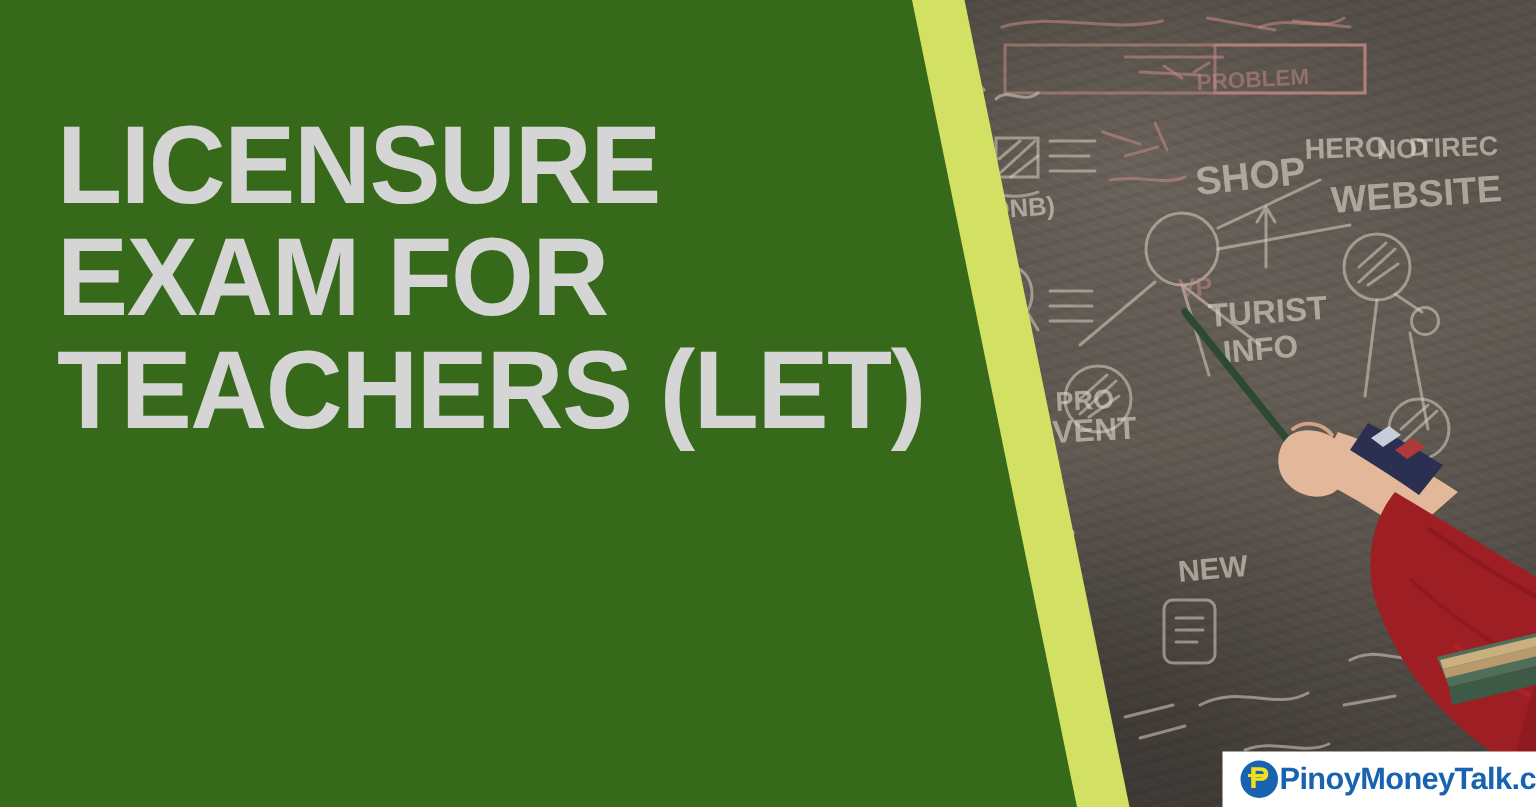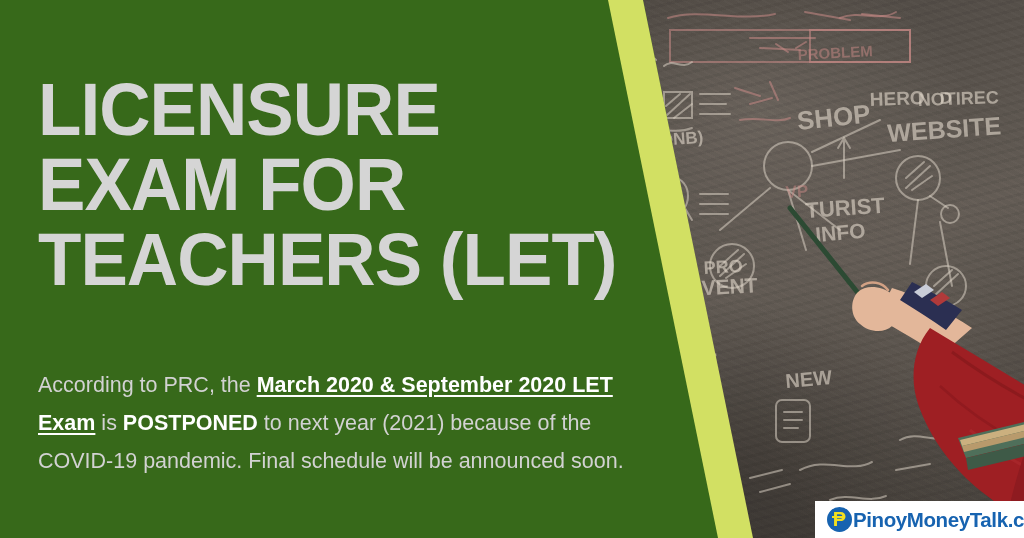--- a/index.html
+++ b/index.html
@@ -249,21 +249,20 @@
 
     <polygon points="0,0 608,0 718,538 0,538" fill="#37691a"></polygon>
 
     <polygon points="608,0 643,0 753,538 718,538" fill="#d2e063"></polygon>
   </svg>
 
   <div class="headline">LICENSURE
 EXAM FOR
 TEACHERS (LET)</div>
 
-  <p class="body-copy"><span>According to PRC, the </span><u>March 2020 &amp; September 2020 LET Exam</u><span> is </span><b>POSTPONED</b><span> to next year (2021) because of the COVID-19 pandemic. Final schedule will be announced soon.</span></p>
 
   <div class="logo-box">
     <div class="logo-mark">
       <span>P</span>
     </div>
     <div class="logo-text">PinoyMoneyTalk.com</div>
   </div>
 
 </div>
 

